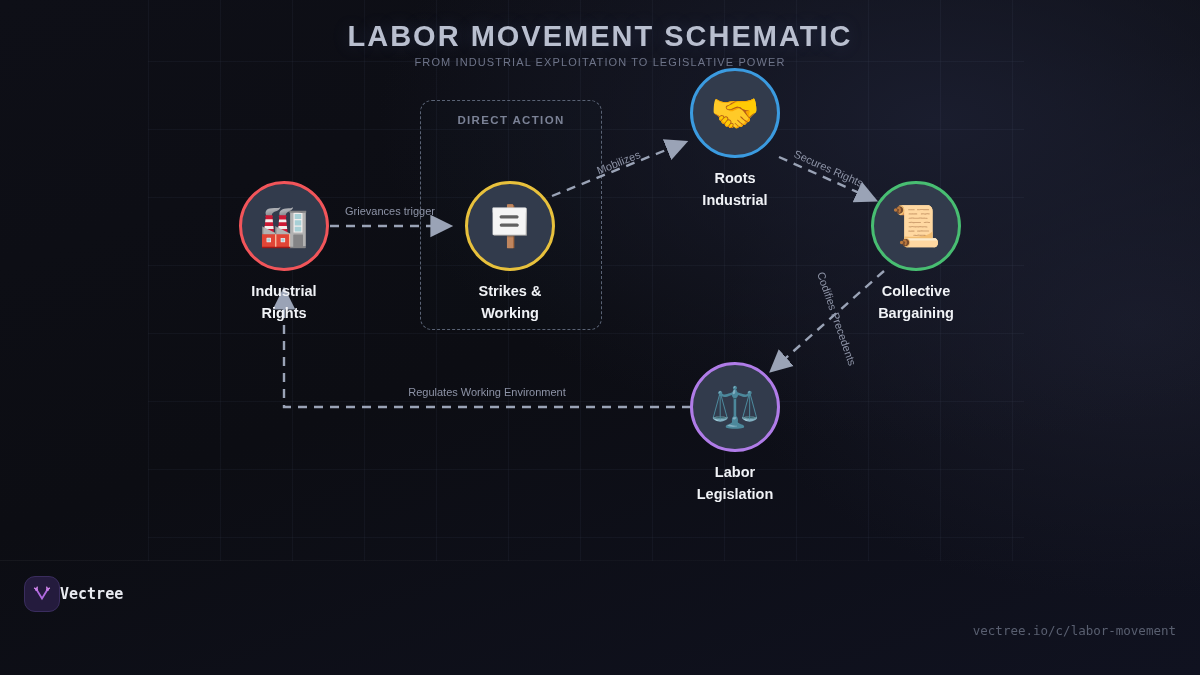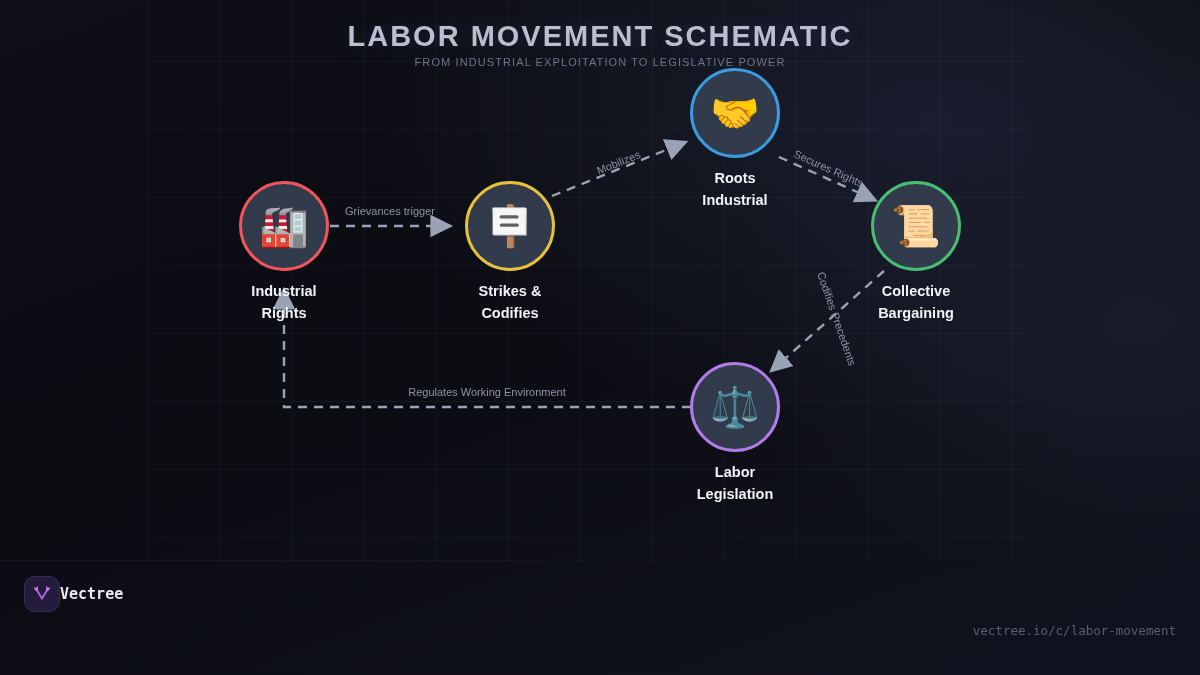--- a/index.html
+++ b/index.html
@@ -59,20 +59,23 @@
 </head>
 <body>
 
 <div id="stage">
 
   <div id="grid"></div>
 
   <div id="title">LABOR MOVEMENT SCHEMATIC</div>
   <div id="subtitle">FROM INDUSTRIAL EXPLOITATION TO LEGISLATIVE POWER</div>
 
+  <div class="cluster" style="left:420px;top:100px;width:180px;height:228px;">
+    <div class="cluster-label">DIRECT ACTION</div>
+  </div>
 
   <svg id="edges">
     <defs>
       <marker id="ah" markerWidth="11" markerHeight="11" refX="4" refY="5.5" orient="auto">
         <path d="M0,0.8 L9.5,5.5 L0,10.2 Z" fill="#9aa3b6"></path>
       </marker>
     </defs>
     <g stroke="#9aa3b6" stroke-width="2.4" stroke-dasharray="9 7" fill="none">
       <line x1="330" y1="226" x2="440" y2="226" marker-end="url(#ah)"></line>
       <line x1="552" y1="196" x2="676" y2="146" marker-end="url(#ah)"></line>
@@ -94,21 +97,21 @@
     <div class="nlabel">
       <span>Industrial</span><br><span>Rights</span>
     </div>
   </div>
 
   <div class="node" style="left:510px;top:226px;">
     <div class="ring" style="border-color:#E8C13C;">
       <span class="glyph">🪧</span>
     </div>
     <div class="nlabel">
-      <span>Strikes &amp;</span><br><span>Codifies</span>
+      <span>Strikes &amp;</span><br><span>Working</span>
     </div>
   </div>
 
   <div class="node" style="left:735px;top:113px;">
     <div class="ring" style="border-color:#3B9BE0;">
       <span class="glyph">🤝</span>
     </div>
     <div class="nlabel">
       <span>Roots</span><br><span>Industrial</span>
     </div>

